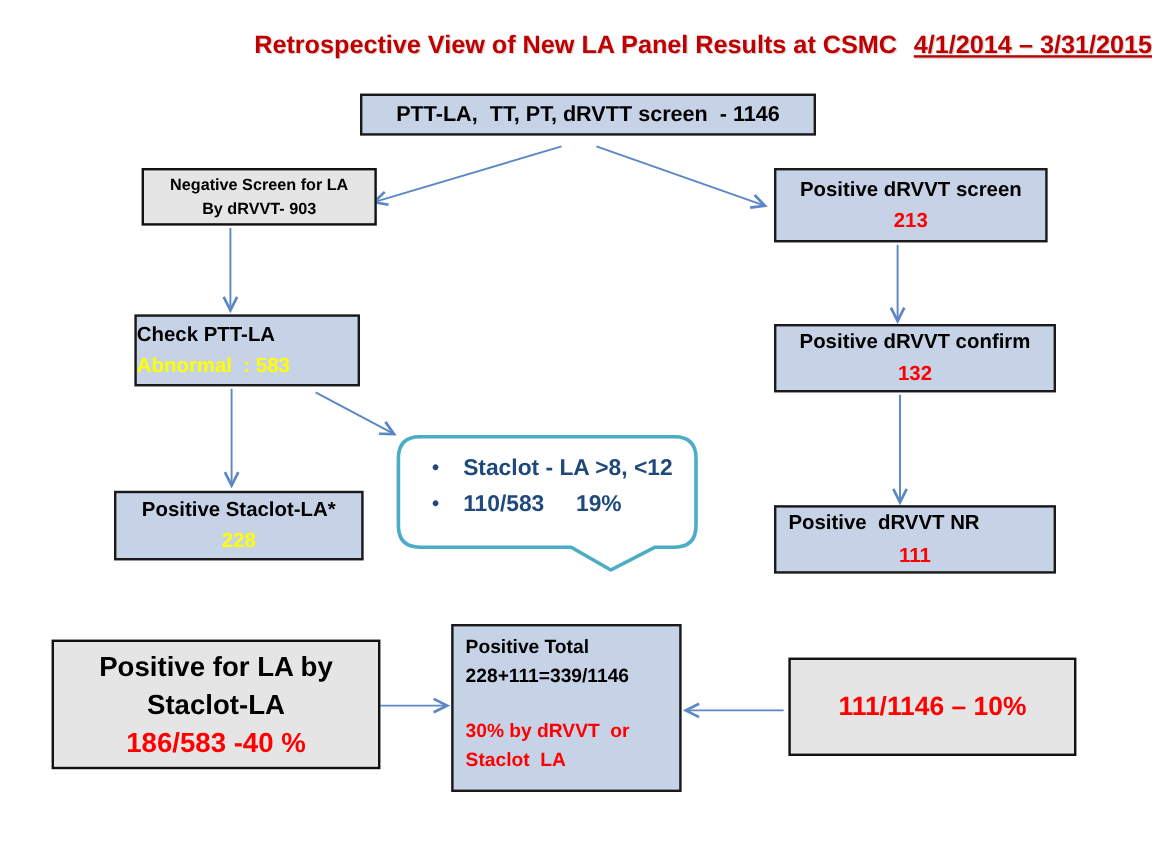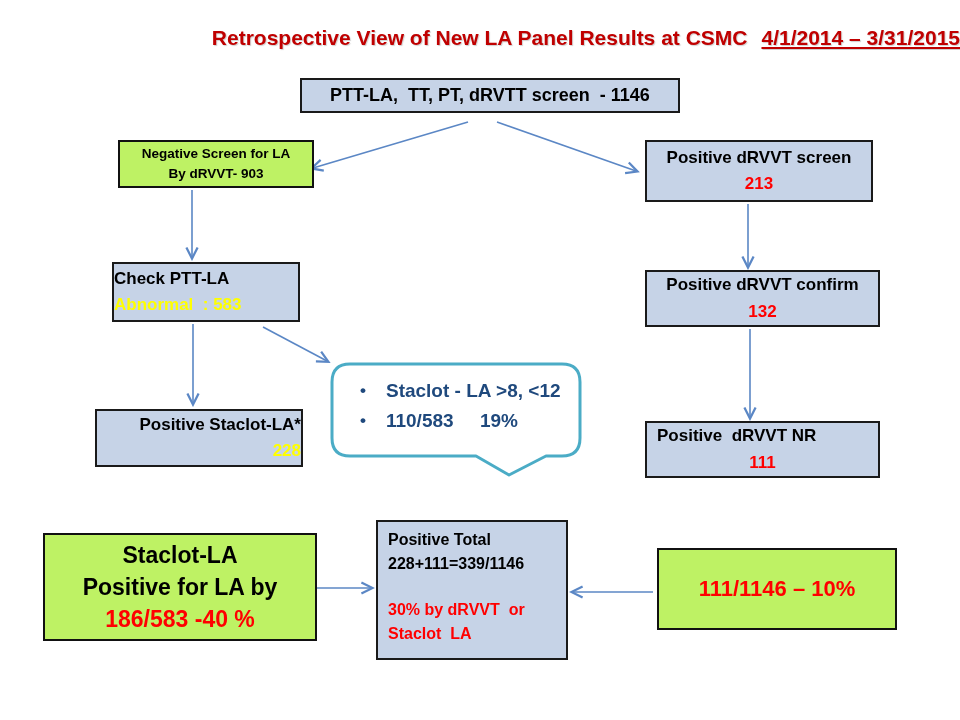--- a/index.html
+++ b/index.html
@@ -20,29 +20,29 @@
   
   svg.connectors{position:absolute;left:0;top:0;z-index:1;}
   
   .box{
     position:absolute;box-sizing:border-box;z-index:2;
     font-weight:bold;color:#000;
     display:flex;flex-direction:column;justify-content:center;
   }
   .box .line{white-space:pre-wrap;}
   .blue{background:#c6d3e7;border:2px solid #1a1a1a;}
-  .white{background:#bef264;border:2px solid #111111;}
+  .white{background:#e5e5e5;border:2px solid #111111;}
   .center{text-align:center;}
   .red{color:#ff0000;}
   .yellow{color:#ffff00;}
   #top-box{left:300px;top:78px;width:380px;height:35px;font-size:18px;}
   #neg-box{left:118px;top:140px;width:196px;height:48px;font-size:13.5px;line-height:1.45;}
   #pos-screen-box{left:645px;top:140px;width:228px;height:62px;font-size:17px;line-height:1.55;}
   #check-box{left:112px;top:262px;width:188px;height:60px;font-size:17px;line-height:1.55;padding-left:0;}
-  #staclot-box{left:95px;top:409px;width:208px;height:58px;font-size:17px;line-height:1.55;align-items:flex-end;}
+  #staclot-box{left:95px;top:409px;width:208px;height:58px;font-size:17px;line-height:1.55;}
   #confirm-box{left:645px;top:270px;width:235px;height:57px;font-size:17px;line-height:1.55;}
   #nr-box{left:645px;top:421px;width:235px;height:57px;font-size:17px;line-height:1.55;}
   #nr-box .label{padding-left:10px;text-align:left;}
   #bl-box{left:43px;top:533px;width:274px;height:108px;font-size:23px;line-height:1.4;}
   #bm-box{left:376px;top:520px;width:192px;height:140px;font-size:16px;line-height:1.5;padding:6px 0 0 10px;justify-content:flex-start;}
   #bm-box .spacer{height:22px;}
   #br-box{left:657px;top:548px;width:240px;height:82px;font-size:22px;line-height:1.45;}
   
   .callout-text{
     position:absolute;left:346px;top:380px;width:230px;z-index:3;
@@ -114,22 +114,22 @@
 </div>
 
 <div class="callout-text">
   <ul>
     <li>Staclot - LA &gt;8, &lt;12</li>
     <li>110/583     19%</li>
   </ul>
 </div>
 
 <div class="box white center" id="bl-box">
+  <div class="line">Positive for LA by</div>
   <div class="line">Staclot-LA</div>
-  <div class="line">Positive for LA by</div>
   <div class="line red">186/583 -40 %</div>
 </div>
 
 <div class="box blue" id="bm-box">
   <div class="line">Positive Total</div>
   <div class="line">228+111=339/1146</div>
   <div class="spacer"></div>
   <div class="line red">30% by dRVVT  or</div>
   <div class="line red">Staclot  LA</div>
 </div>

